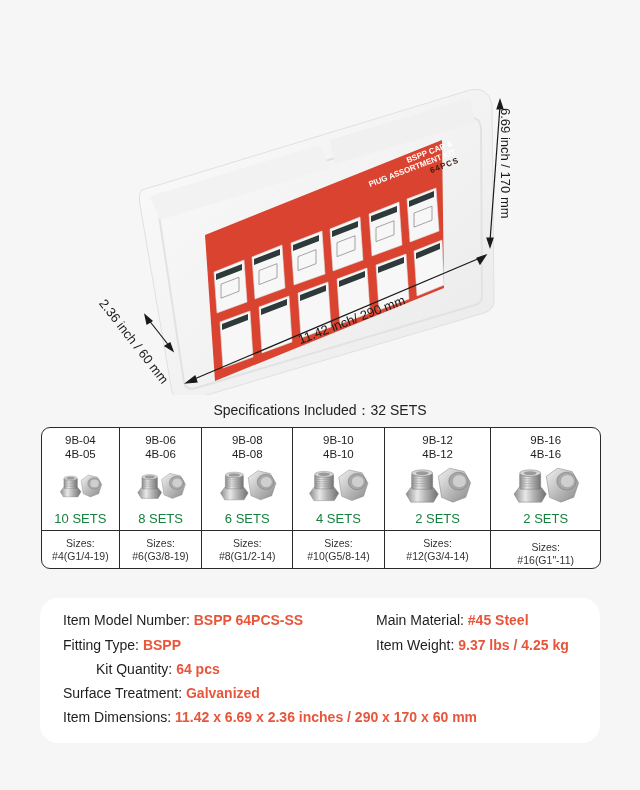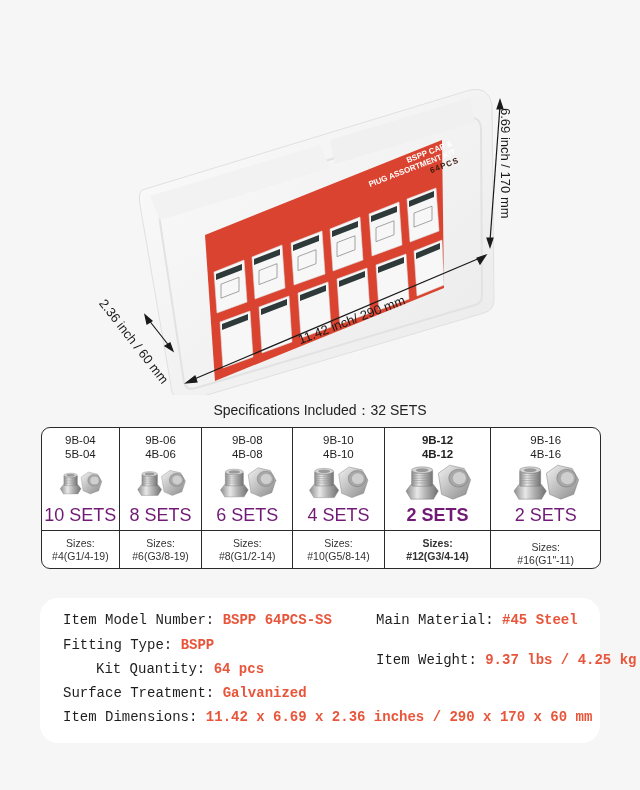--- a/index.html
+++ b/index.html
@@ -73,21 +73,21 @@
     align-items: center;
     padding-top: 5px;
   }
   .spec-code {
     font-size: 11.5px;
     line-height: 14px;
     text-align: center;
     color: #222;
   }
   .spec-img { flex: 1; display: flex; align-items: center; justify-content: center; }
-  .spec-sets { font-size: 18px; color: #701a75; padding-bottom: 4px; }
+  .spec-sets { font-size: 13px; color: #15803d; padding-bottom: 4px; }
   .spec-bottom {
     flex: 1;
     display: flex;
     flex-direction: column;
     align-items: center;
     justify-content: center;
     font-size: 10.5px;
     line-height: 13px;
     color: #333;
   }
@@ -98,21 +98,20 @@
     left: 40px; top: 598px;
     width: 560px; height: 145px;
     background: #ffffff;
     border-radius: 18px;
   }
   .row {
     position: absolute;
     font-size: 14px;
     white-space: nowrap;
     color: #1e1e1e;
-    font-family: Liberation Mono, monospace;
   }
   .row .val { color: #e8553a; font-weight: bold; }
 </style>
 </head>
 <body>
 
 <div class="canvas">
 
   <div class="hero">
     <svg width="640" height="395" viewBox="0 0 640 395">
@@ -208,21 +207,21 @@
   </div>
 
   <div class="spec-title">Specifications Included：32 SETS</div>
 
   <div class="spec-table" id="spec-table">
 
   <div class="spec-col" style="width: 78px;">
         <div class="spec-top">
           <div class="spec-code">
             <div>9B-04</div>
-            <div>5B-04</div>
+            <div>4B-05</div>
           </div>
           <div class="spec-img">
             <svg width="47" height="27" viewBox="0 0 90 52">
       <defs>
         <linearGradient id="metalA" x1="0" y1="0" x2="1" y2="0">
           <stop offset="0" stop-color="#8c8c8c"></stop>
           <stop offset="0.35" stop-color="#e8e8e8"></stop>
           <stop offset="0.6" stop-color="#b5b5b5"></stop>
           <stop offset="1" stop-color="#6f6f6f"></stop>
         </linearGradient>
@@ -392,21 +391,21 @@
       <ellipse cx="72" cy="20" rx="8" ry="7.5" fill="#cfcfcf"></ellipse>
     </svg>
           </div>
           <div class="spec-sets">4 SETS</div>
         </div>
         <div class="spec-bottom">
           <div>Sizes:</div>
           <div>#10(G5/8-14)</div>
         </div>
       </div>
-      <div class="spec-col" style="width: 107px; font-weight: bold;">
+      <div class="spec-col" style="width: 107px;">
         <div class="spec-top">
           <div class="spec-code">
             <div>9B-12</div>
             <div>4B-12</div>
           </div>
           <div class="spec-img">
             <svg width="73" height="42" viewBox="0 0 90 52">
       <defs>
         <linearGradient id="metalA" x1="0" y1="0" x2="1" y2="0">
           <stop offset="0" stop-color="#8c8c8c"></stop>
@@ -507,18 +506,18 @@
     </div>
     <div class="row" style="left:23px; top:87px;">
       <span>Surface Treatment: </span><span class="val">Galvanized</span>
     </div>
     <div class="row" style="left:23px; top:111px;">
       <span>Item Dimensions: </span><span class="val">11.42 x 6.69 x 2.36 inches / 290 x 170 x 60 mm</span>
     </div>
     <div class="row" style="left:336px; top:14px;">
       <span>Main Material: </span><span class="val">#45 Steel</span>
     </div>
-    <div class="row" style="left:336px; top:54px;">
+    <div class="row" style="left:336px; top:39px;">
       <span>Item Weight: </span><span class="val">9.37 lbs / 4.25 kg</span>
     </div>
   </div>
 
 </div>
 
 </body></html>

